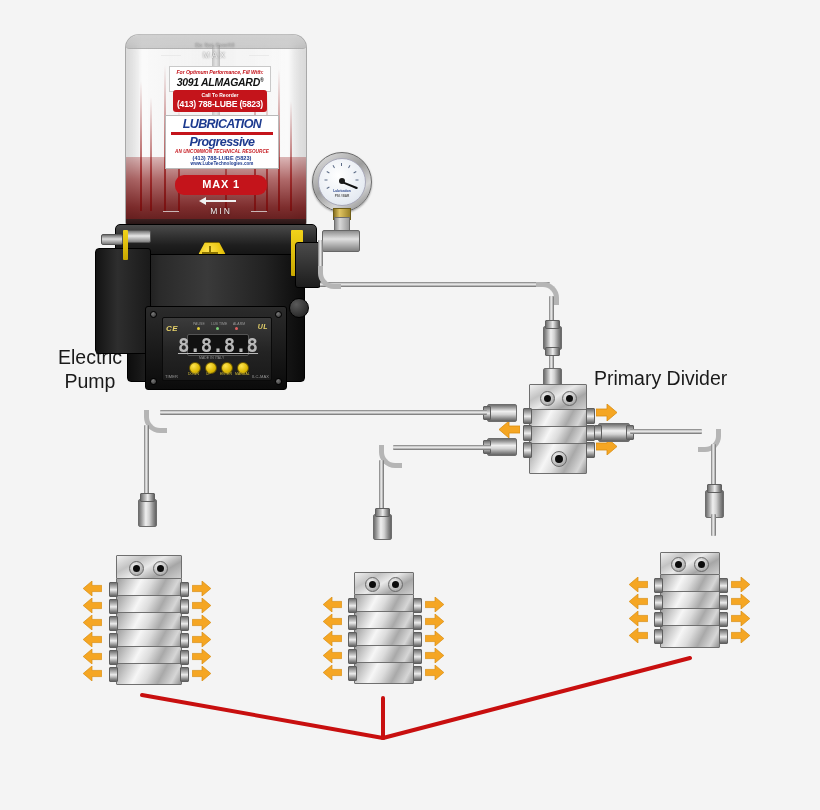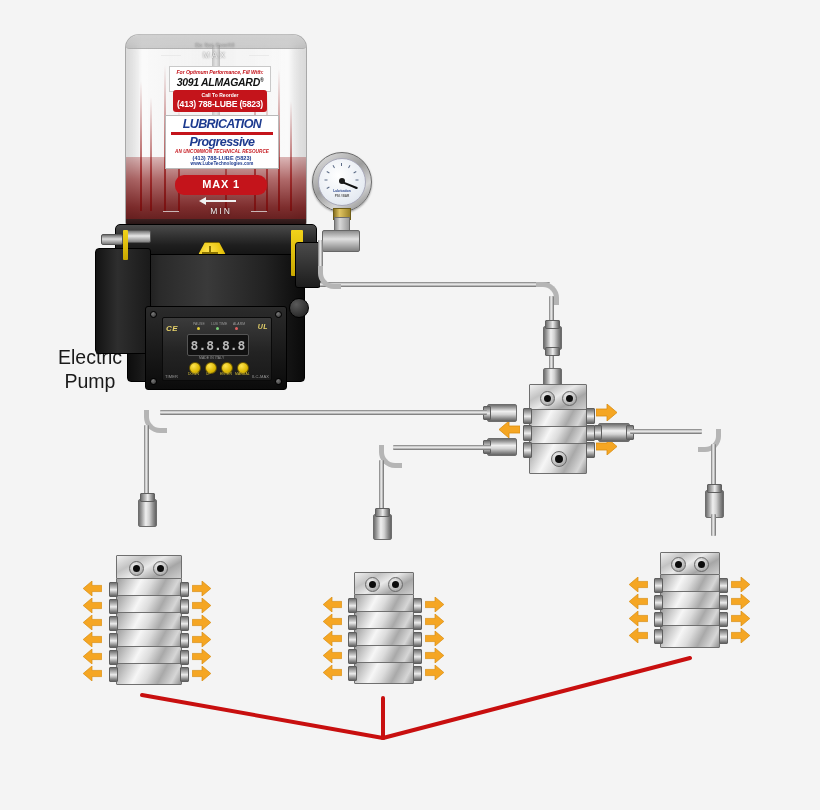--- a/index.html
+++ b/index.html
@@ -202,23 +202,24 @@
     border: 1px solid #555;
     border-radius: 2px;
     display: flex;
     align-items: center;
     justify-content: center;
     gap: 2px;
   }
   .seg {
     color: #b9b9b9;
     font-family: "DejaVu Sans Mono", monospace;
-    font-size: 13px;
+    font-size: 19px;
     font-weight: bold;
     line-height: 1;
+    text-decoration: underline;
   }
   .panel-btn {
     border-radius: 50%;
     background: radial-gradient(circle at 35% 30%, #ffe54f, #d9b400 65%, #8e7500);
     border: 1px solid #6a5700;
   }
   .micro-text {
     position: absolute;
     color: #d8c23c;
     font-size: 3.4px;
@@ -373,20 +374,21 @@
 </style>
 </head>
 <body>
 
 <div id="stage">
 
 
   <div class="abs plain-label center-label" style="left:30px; top:346px; width:120px;">Electric
 Pump</div>
 
+  <div class="abs plain-label" style="left:594px; top:367px; width:200px;">Primary Divider</div>
 
 
   <div class="abs" style="left:95px; top:30px; width:230px; height:350px;">
 
     <div class="abs reservoir-outer" style="left:30px; top:4px; width:180px; height:196px;">
       <div class="bowl-rim-top"></div>
 
       <div class="grease-fill" style="height:74px;"></div>
       <div class="grease-streak" style="left:14px; top:46px; height:130px;"></div>
       <div class="grease-streak" style="left:24px; top:62px; height:114px;"></div>

